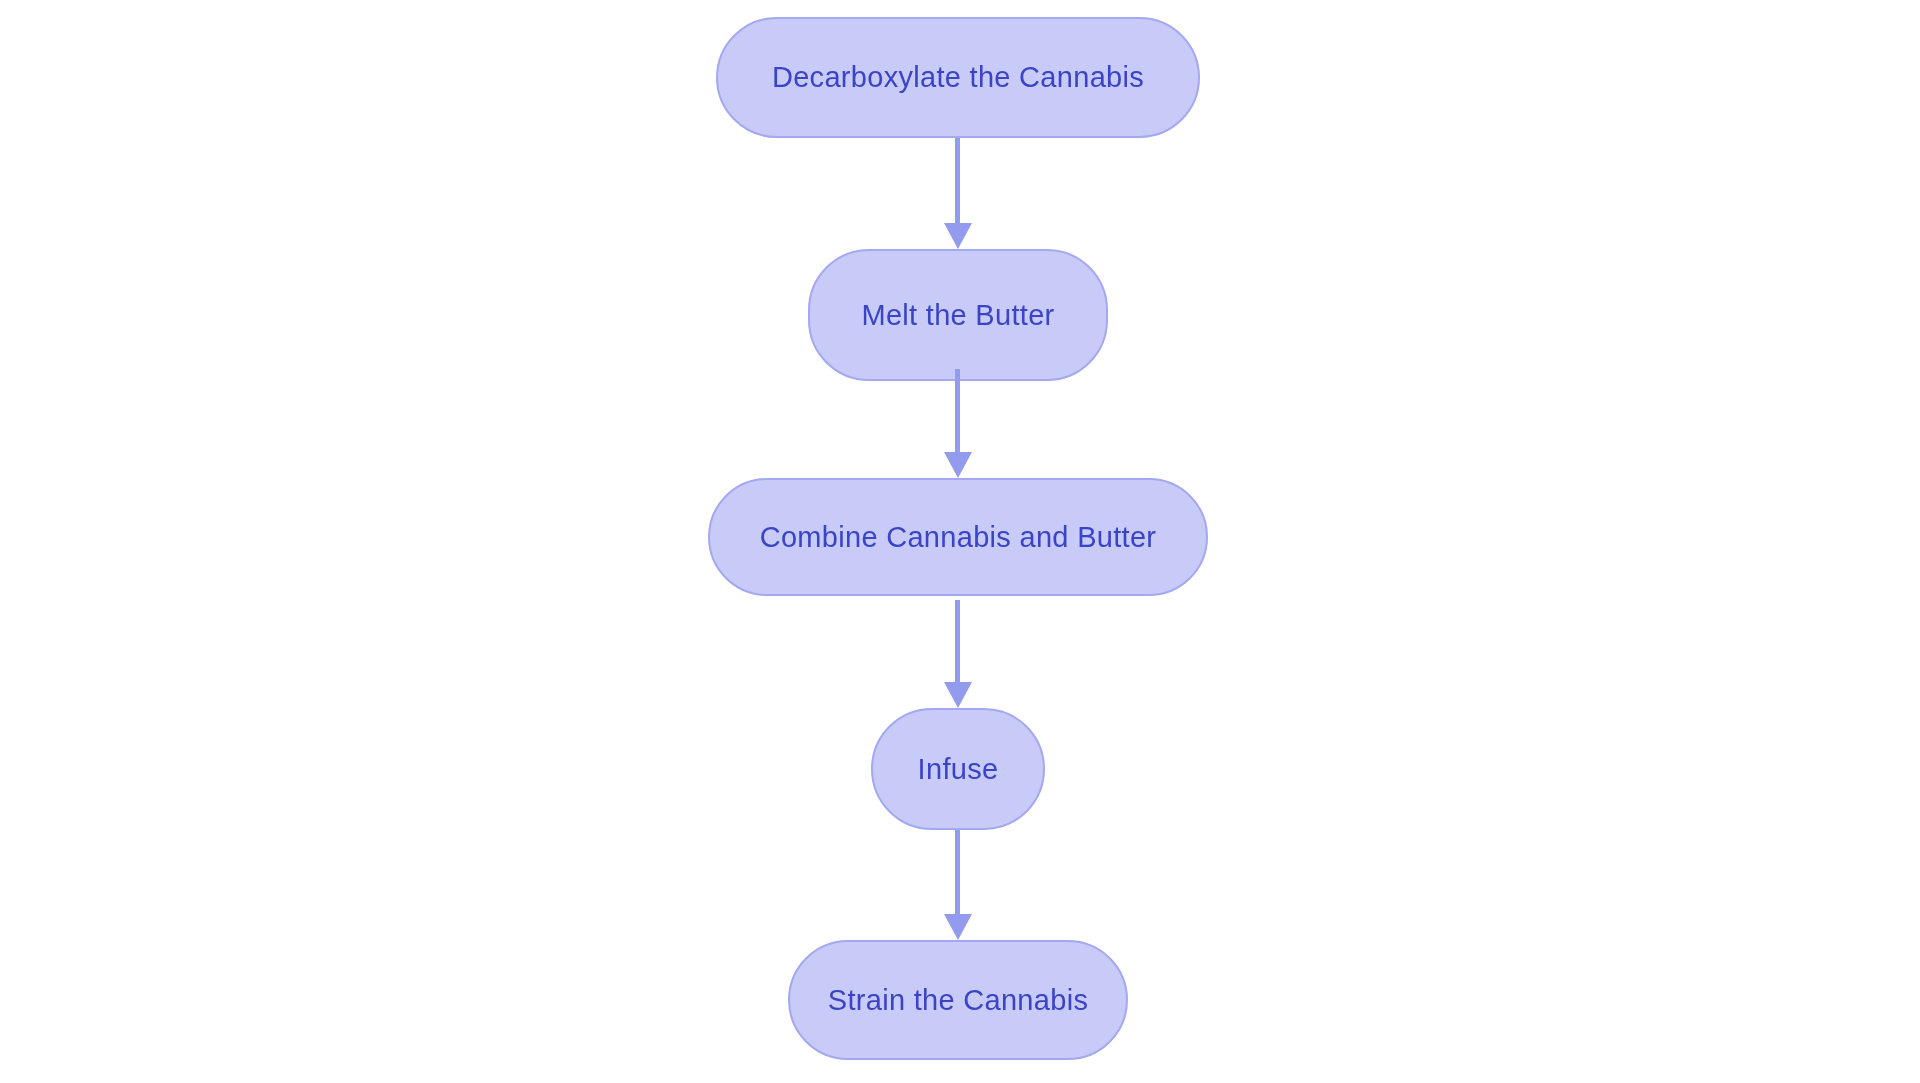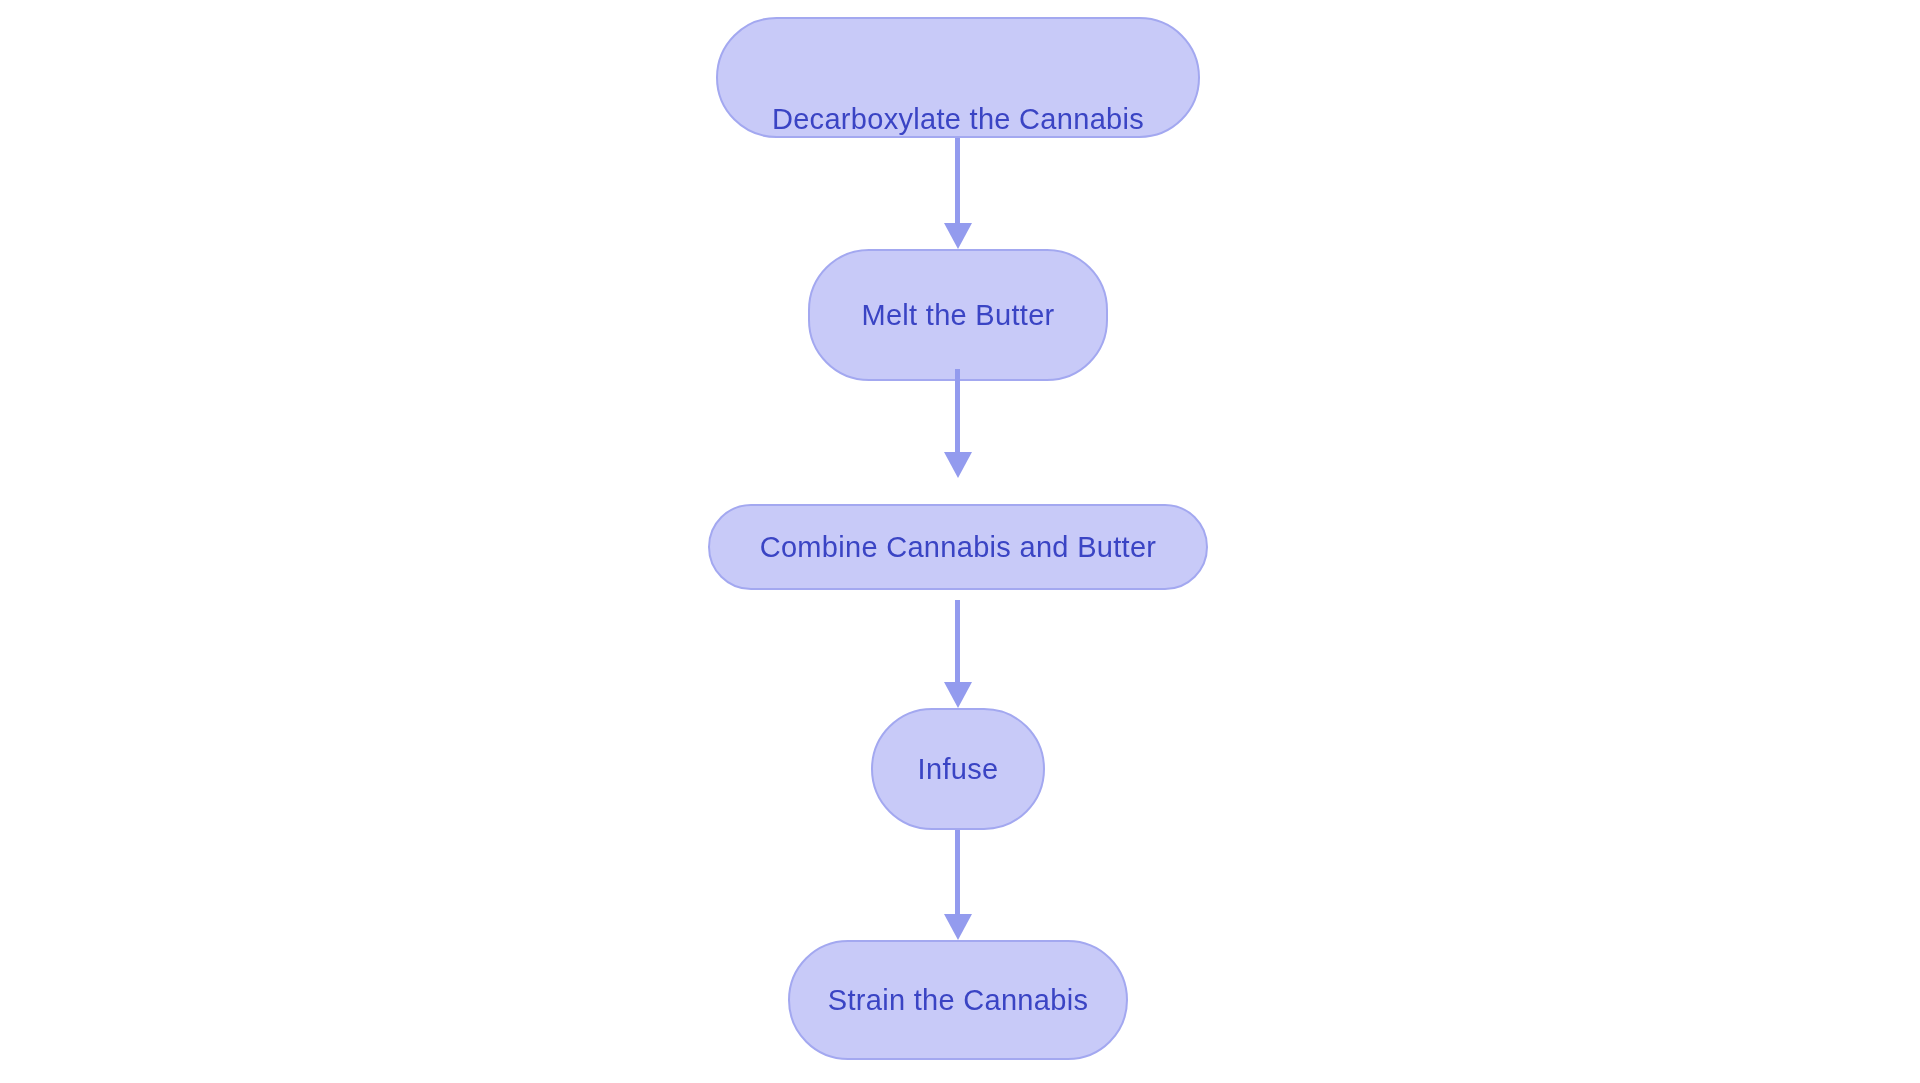--- a/index.html
+++ b/index.html
@@ -22,23 +22,23 @@
     border: 2px solid #a3a8f0;
     border-radius: 61px;
     display: flex;
     align-items: center;
     justify-content: center;
     text-align: center;
     color: #3a44c4;
     font-size: 29px;
     letter-spacing: 0.3px;
   }
-  .node-1 { left: 716px; top: 17px;  width: 484px; height: 121px; align-items: flex-end; }
+  .node-1 { left: 716px; top: 17px;  width: 484px; height: 121px; }
   .node-2 { left: 808px; top: 249px; width: 300px; height: 132px; }
-  .node-3 { left: 708px; top: 504px; width: 500px; height: 86px; }
+  .node-3 { left: 708px; top: 478px; width: 500px; height: 118px; }
   .node-4 { left: 871px; top: 708px; width: 174px; height: 122px; }
   .node-5 { left: 788px; top: 940px; width: 340px; height: 120px; }
 
   .arrow-line {
     position: absolute;
     left: 955px;
     width: 5px;
     background: #939bee;
   }
   .arrow-head {

